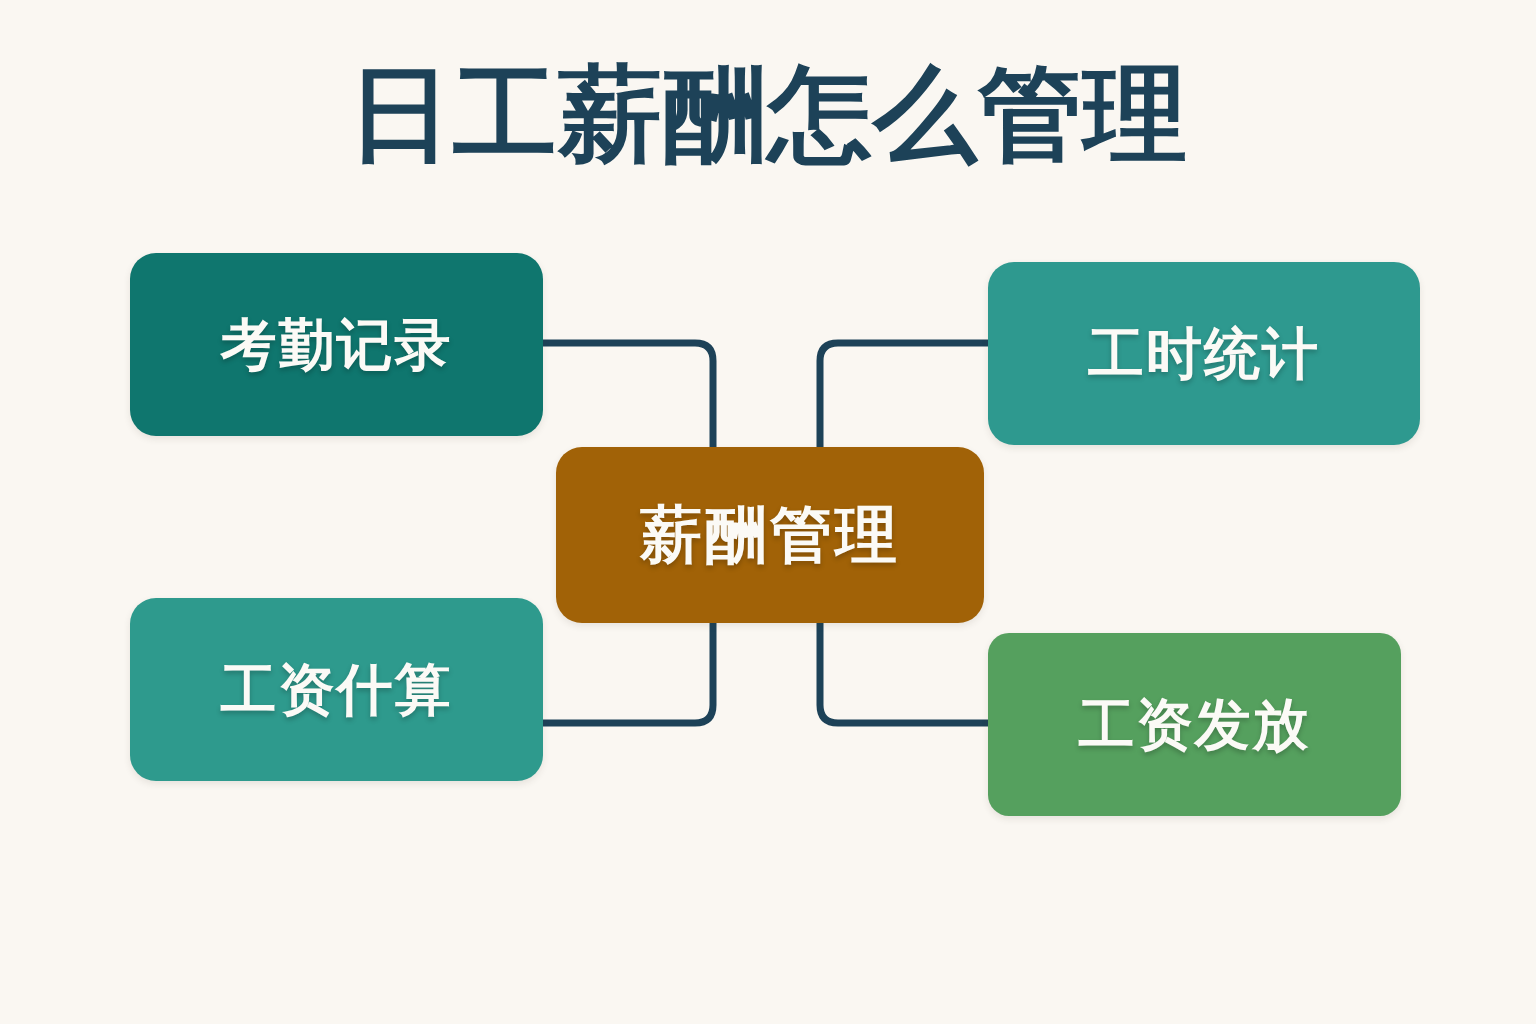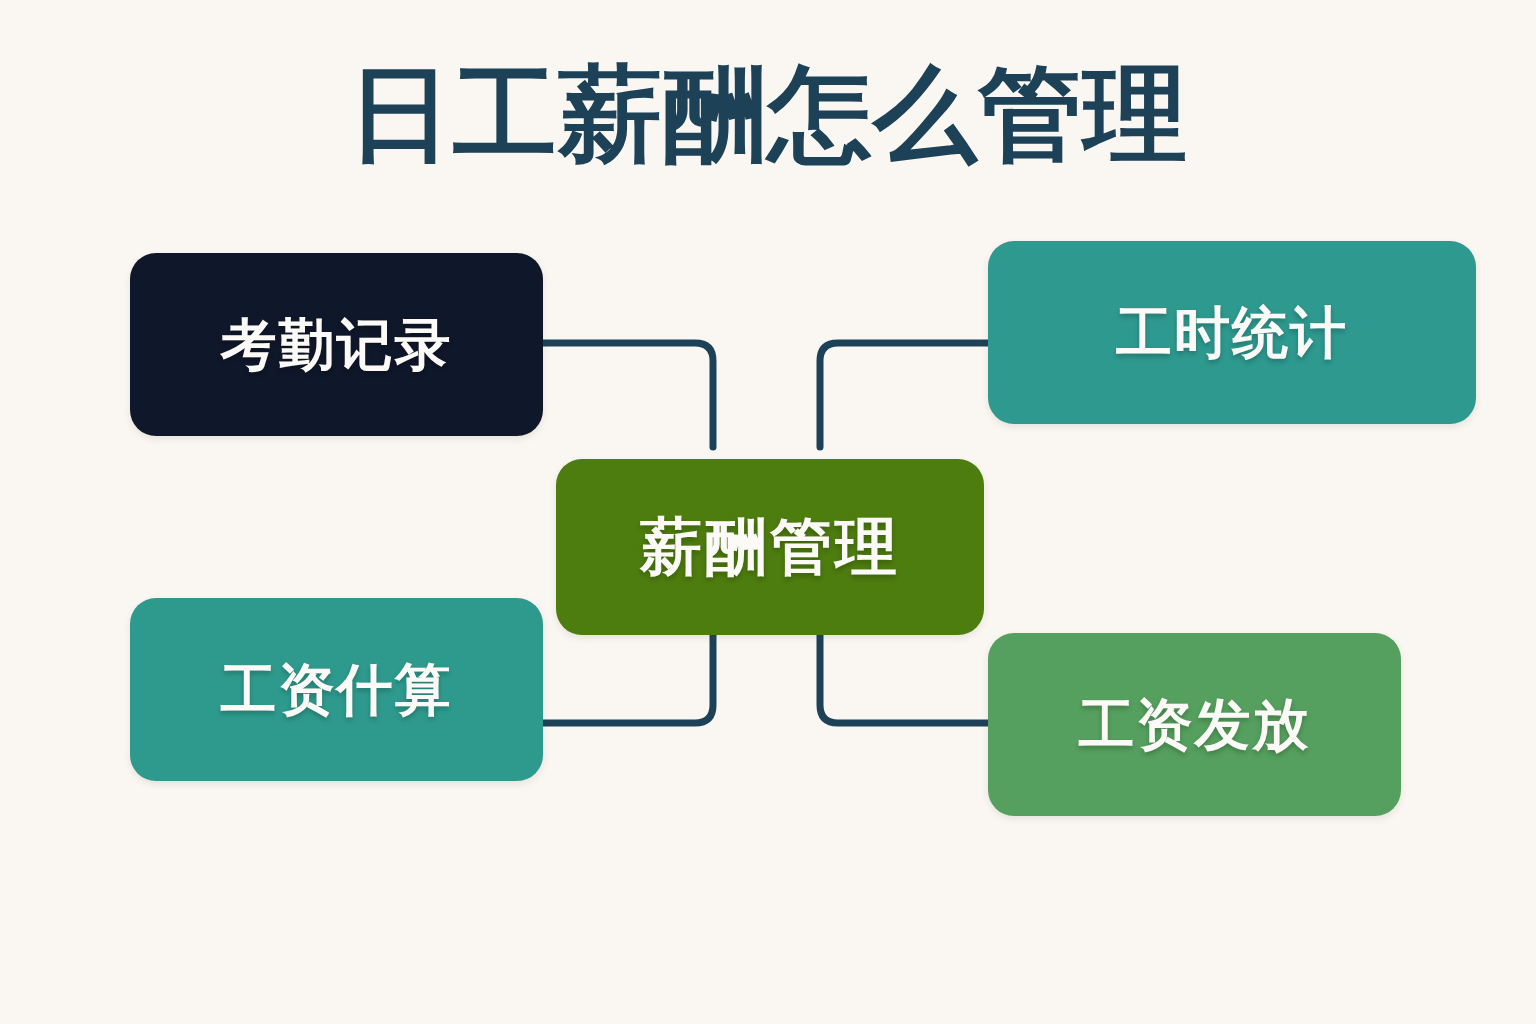--- a/index.html
+++ b/index.html
@@ -65,52 +65,52 @@
     white-space: nowrap;
     text-shadow: 0 3px 5px rgba(0, 0, 0, 0.22);
   }
   .node.center .node-label {
     font-size: 62px;
     line-height: 70px;
     letter-spacing: 3px;
   }
 
   #node-attendance { left: 130px; top: 253px;  width: 413px; height: 183px; }
-  #node-hours      { left: 988px; top: 241px;  width: 488px; height: 183px; }
+  #node-hours      { left: 988px; top: 262px;  width: 432px; height: 183px; }
   #node-payroll    { left: 556px; top: 447px;  width: 428px; height: 176px; }
   #node-calc       { left: 130px; top: 598px;  width: 413px; height: 183px; }
-  #node-payout     { left: 988px; top: 633px;  width: 413px; height: 183px; }
+  #node-payout     { left: 988px; top: 633px;  width: 413px; height: 183px; border-radius: 21px; }
 </style>
 </head>
 <body style="background: rgb(250, 247, 242);">
 
 <div id="canvas" style="background: rgb(250, 247, 242); font-family: Liberation Serif, serif;">
 
   <div id="title" style="color: rgb(29, 66, 88);">日工薪酬怎么管理</div>
 
   <svg id="links" width="1536" height="1024" viewBox="0 0 1536 1024" fill="none">
 
     <path d="M 543 343 L 695 343 Q 713 343 713 361 L 713 447" stroke="#1d4258" stroke-width="7" fill="none" stroke-linecap="round"></path>
 
     <path d="M 988 343 L 838 343 Q 820 343 820 361 L 820 447" stroke="#1d4258" stroke-width="7" fill="none" stroke-linecap="round"></path>
 
     <path d="M 713 623 L 713 705 Q 713 723 695 723 L 543 723" stroke="#1d4258" stroke-width="7" fill="none" stroke-linecap="round"></path>
 
     <path d="M 820 623 L 820 705 Q 820 723 838 723 L 988 723" stroke="#1d4258" stroke-width="7" fill="none" stroke-linecap="round"></path>
   </svg>
 
-  <div class="node" id="node-attendance" style="background: #0f172a;">
+  <div class="node" id="node-attendance" style="background: #0f766e;">
     <span class="node-label" style="color: rgb(251, 250, 246);">考勤记录</span>
   </div>
 
   <div class="node" id="node-hours" style="background: rgb(46, 153, 143);">
     <span class="node-label" style="color: rgb(251, 250, 246);">工时统计</span>
   </div>
 
-  <div class="node center" id="node-payroll" style="background: #4d7c0f; margin-top: 12px;">
+  <div class="node center" id="node-payroll" style="background: #a16207;">
     <span class="node-label" style="color: rgb(251, 250, 246);">薪酬管理</span>
   </div>
 
   <div class="node" id="node-calc" style="background: rgb(46, 154, 141);">
     <span class="node-label" style="color: rgb(251, 250, 246);">工资什算</span>
   </div>
 
   <div class="node" id="node-payout" style="background: rgb(85, 160, 94);">
     <span class="node-label" style="color: rgb(251, 250, 246);">工资发放</span>
   </div>

